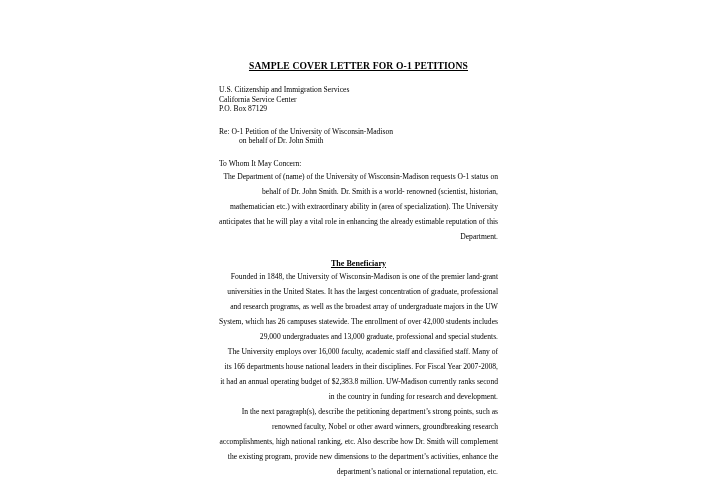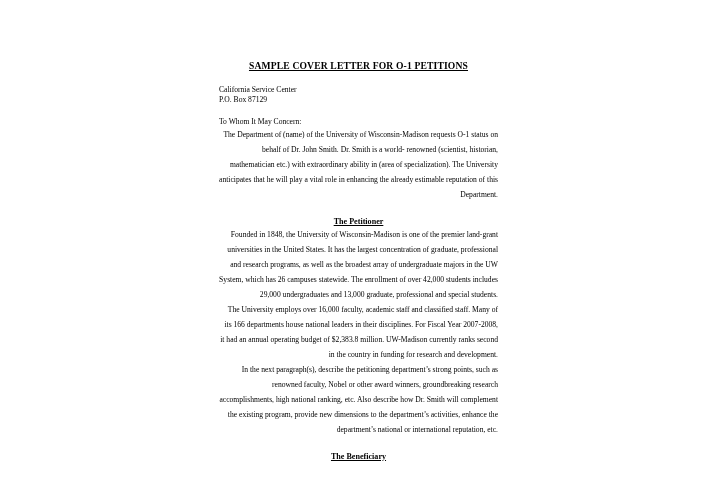--- a/index.html
+++ b/index.html
@@ -100,30 +100,35 @@
 <body>
 
 <div class="page">
   <div class="doc-body">
 
     <div class="doc-title"><span class="u">SAMPLE COVER LETTER FOR O-1 PETITIONS</span></div>
 
 
 
     <div class="block gap-address">
+      <span class="addr-line">U.S. Citizenship and Immigration Services</span>
       <span class="addr-line">California Service Center</span>
       <span class="addr-line">P.O. Box 87129</span>
     </div>
 
+    <div class="block gap-re">
+      <span class="addr-line">Re:  O-1 Petition of the University of Wisconsin-Madison</span>
+      <span class="re-line2">on behalf of Dr. John Smith</span>
+    </div>
 
     <div class="block gap-salute">To Whom It May Concern:</div>
 
     <p class="para gap-para">The Department of (name) of the University of Wisconsin-Madison requests O-1 status on behalf of Dr. John Smith. Dr. Smith is a world- renowned (scientist, historian, mathematician etc.) with extraordinary ability in (area of specialization).  The University anticipates that he will play a vital role in enhancing the already estimable reputation of this Department.</p>
 
-    <div class="section-heading gap-heading"><span class="u">The Petitioner</span></div>
+    <div class="section-heading gap-heading"><span class="u">The Beneficiary</span></div>
 
     <p class="para gap-afterhead">Founded in 1848, the University of Wisconsin-Madison is one of the premier land-grant universities in the United States.  It has the largest concentration of graduate, professional and research programs, as well as the broadest array of undergraduate majors in the UW System, which has 26 campuses statewide.  The enrollment of over 42,000 students includes 29,000 undergraduates and 13,000 graduate, professional and special students.</p>
 
     <p class="para gap-para">The University employs over 16,000 faculty, academic staff and classified staff.  Many of its 166 departments house national leaders in their disciplines.  For Fiscal Year 2007-2008, it had an annual operating budget of $2,383.8 million.  UW-Madison currently ranks second in the country in funding for research and development.</p>
 
     <p class="para gap-para">In the next paragraph(s), describe the petitioning department’s strong points, such as renowned faculty, Nobel or other award winners, groundbreaking research accomplishments, high national ranking, etc.  Also describe how Dr. Smith will complement the existing program, provide new dimensions to the department’s activities, enhance the department’s national or international reputation, etc.</p>
 
     <div class="section-heading gap-heading"><span class="u">The Beneficiary</span></div>
 
   </div>

